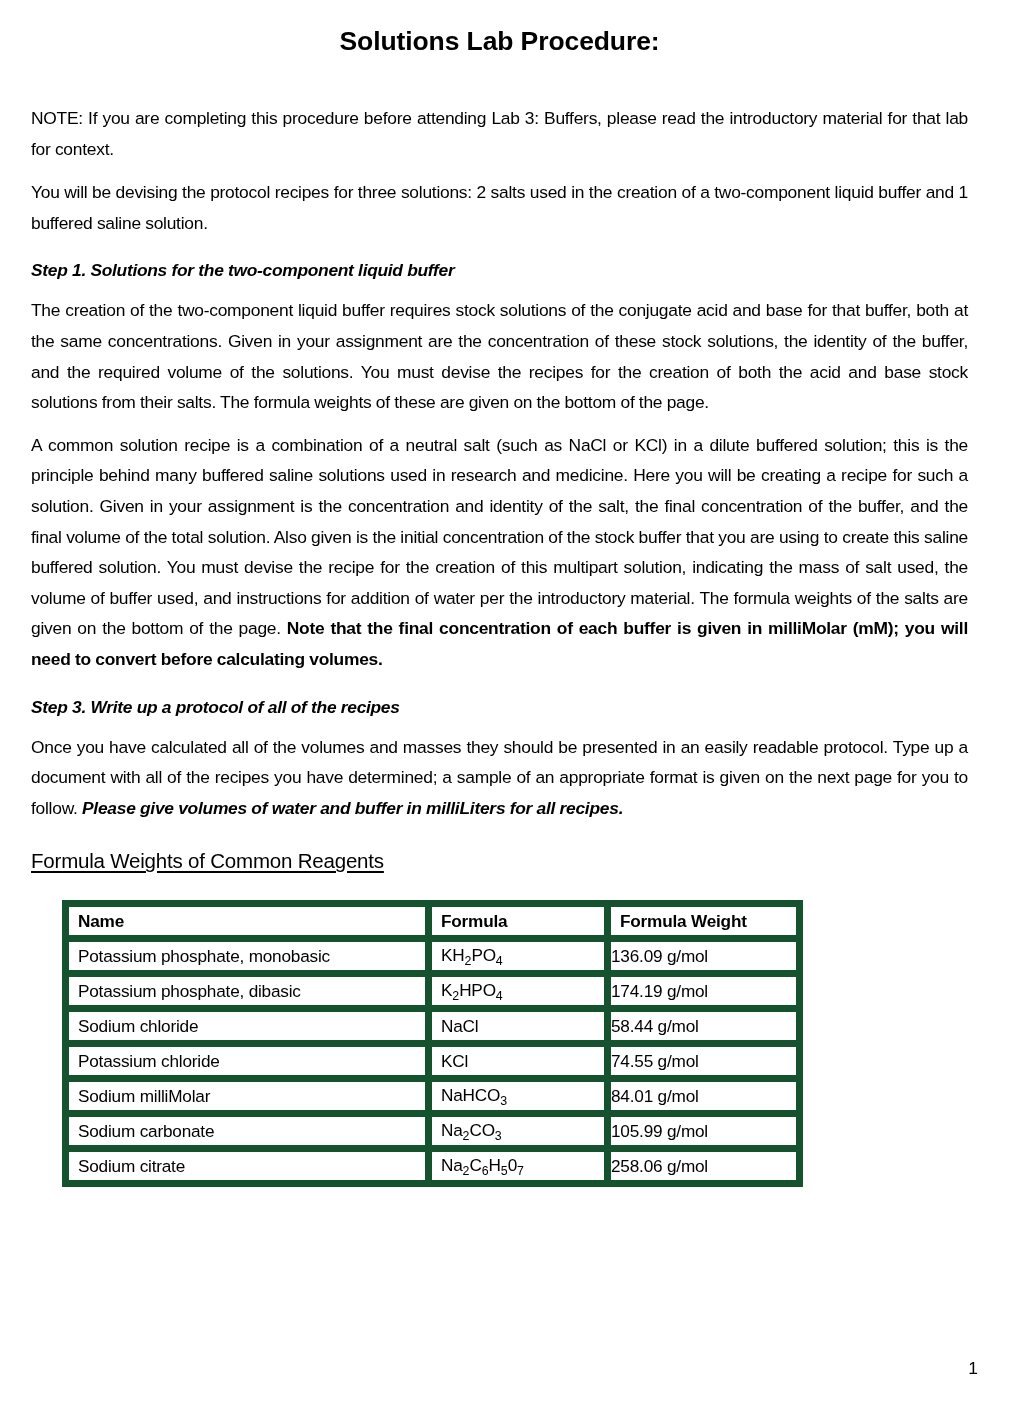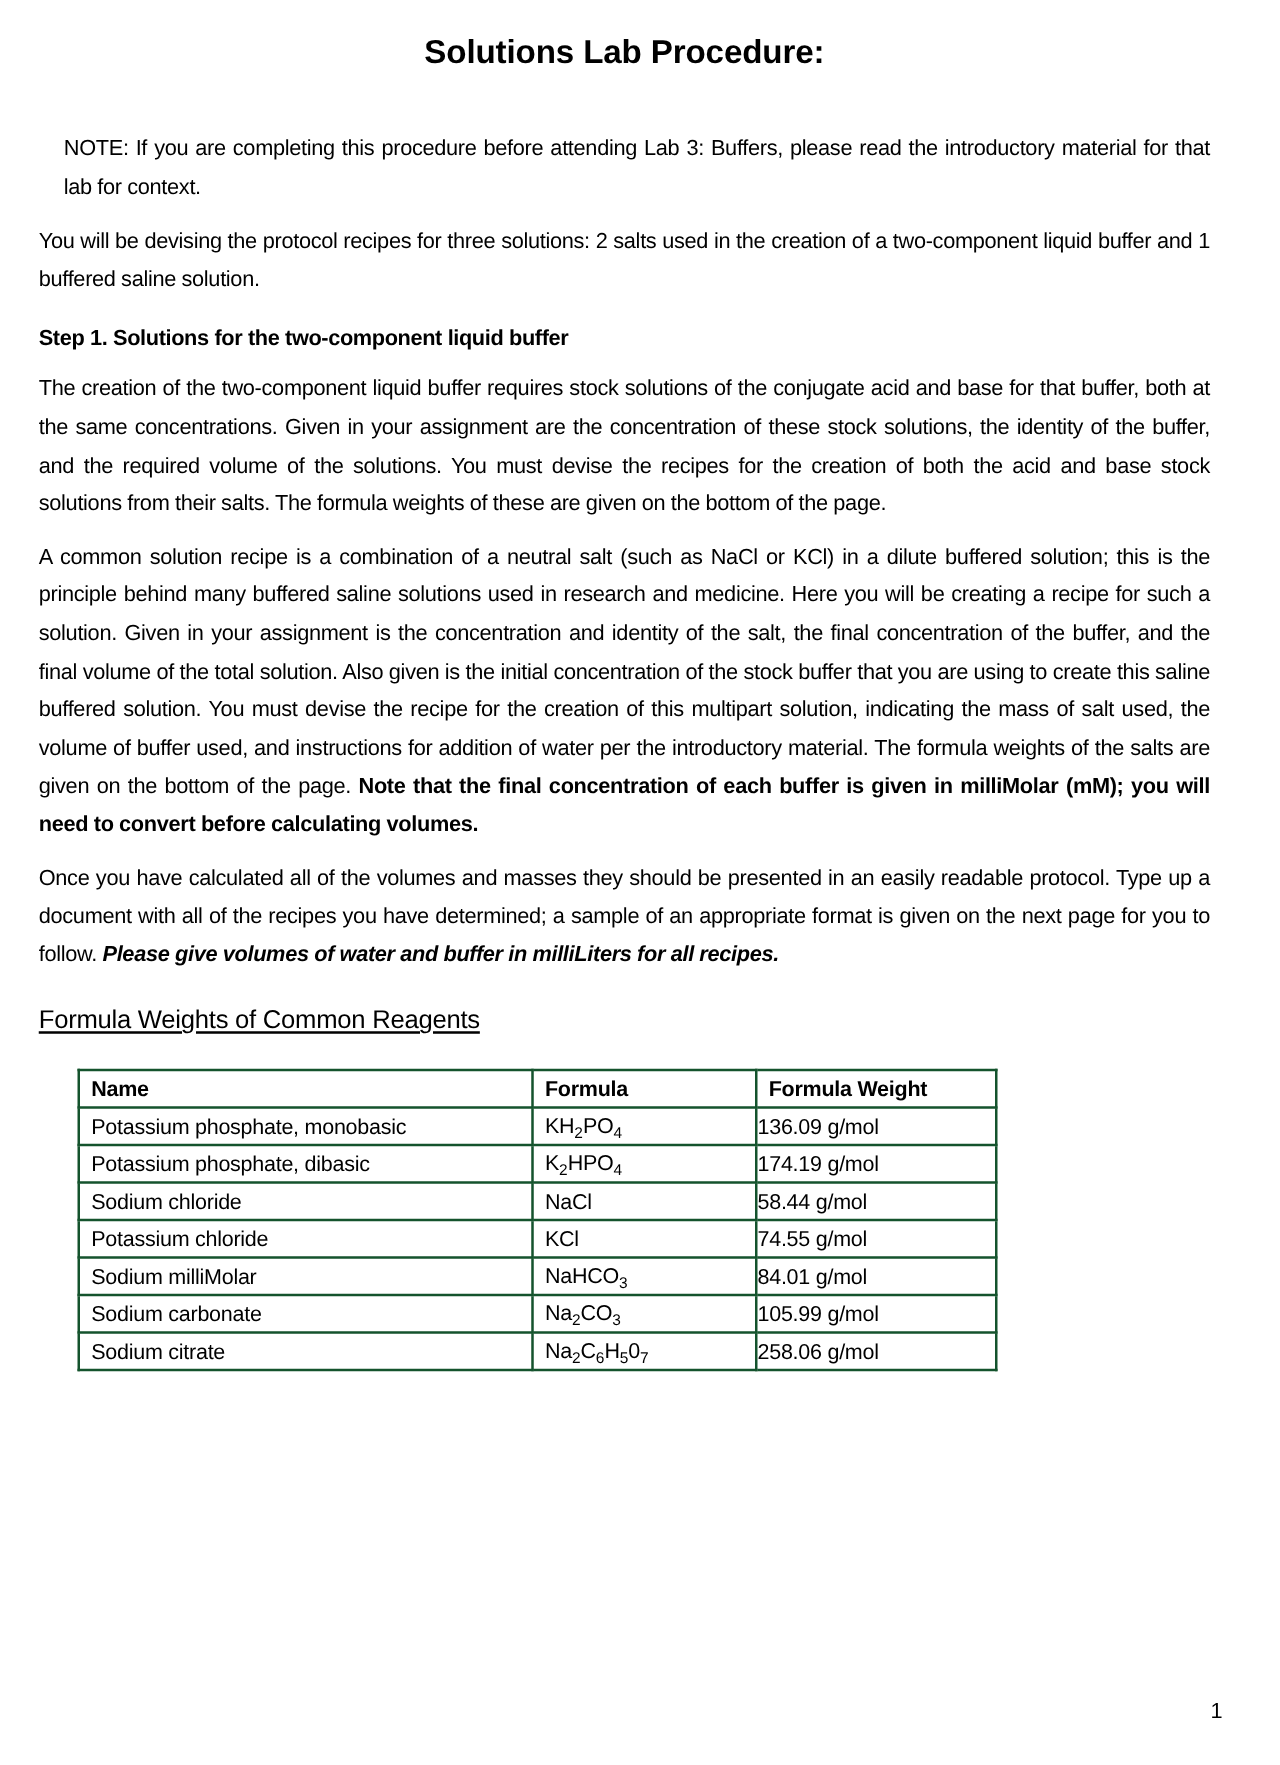--- a/index.html
+++ b/index.html
@@ -47,32 +47,33 @@
   .para {
     font-family: "Liberation Sans", sans-serif;
     font-size: 17.4px;
     line-height: 30.6px;
     text-align: justify;
     margin: 0;
     padding-top: 13px;
     letter-spacing: -0.25px;
     word-spacing: -0.2px;
   }
-  .para.first { padding-top: 29px; margin-left: 20px; }
+  .para.first { padding-top: 29px; }
   .para.tight { padding-top: 12px; }
 
   .para b { font-weight: bold; }
   .para i { }
 
   
   .step-head {
     font-family: "Liberation Sans", sans-serif;
     font-size: 17.4px;
     line-height: 26px;
     font-weight: bold;
+    font-style: italic;
     margin: 0;
     padding-top: 19px;
     letter-spacing: -0.3px;
   }
 
   
   .section-head {
     font-family: "Liberation Sans", sans-serif;
     font-size: 20.5px;
     line-height: 26px;
@@ -94,21 +95,21 @@
     table-layout: fixed;
     width: 734px;
     font-family: "Liberation Sans", sans-serif;
     font-size: 17.2px;
   }
   table.fw-table col.c-name   { width: 363px; }
   table.fw-table col.c-form   { width: 179px; }
   table.fw-table col.c-weight { width: 192px; }
 
   table.fw-table td, table.fw-table th {
-    border: 2px solid #14532d;
+    border: 7px solid #14532d;
     padding: 0 16px 0 9px;
     height: 28px;
     line-height: 26px;
     vertical-align: middle;
     text-align: left;
     font-weight: normal;
     letter-spacing: -0.2px;
     white-space: nowrap;
     overflow: hidden;
   }
@@ -147,20 +148,21 @@
 
     <p class="para first">NOTE: If you are completing this procedure before attending Lab 3: Buffers, please read the introductory material for that lab for context.</p>
 
     <p class="para">You will be devising the protocol recipes for three solutions: 2 salts used in the creation of a two-component liquid buffer and 1 buffered saline solution.</p>
 
     <h2 class="step-head">Step 1. Solutions for the two-component liquid buffer</h2>
     <p class="para tight">The creation of the two-component liquid buffer requires stock solutions of the conjugate acid and base for that buffer, both at the same concentrations. Given in your assignment are the concentration of these stock solutions, the identity of the buffer, and the required volume of the solutions. You must devise the recipes for the creation of both the acid and base stock solutions from their salts. The formula weights of these are given on the bottom of the page.</p>
 
     <p class="para tight"><span>A common solution recipe is a combination of a neutral salt (such as NaCl or KCl) in a dilute buffered solution; this is the principle behind many buffered saline solutions used in research and medicine. Here you will be creating a recipe for such a solution. Given in your assignment is the concentration and identity of the salt, the final concentration of the buffer, and the final volume of the total solution. Also given is the initial concentration of the stock buffer that you are using to create this saline buffered solution. You must devise the recipe for the creation of this multipart solution, indicating the mass of salt used, the volume of buffer used, and instructions for addition of water per the introductory material. The formula weights of the salts are given on the bottom of the page. </span><b>Note that the final concentration of each buffer is given in milliMolar (mM); you will need to convert before calculating volumes.</b></p>
 
+    <h2 class="step-head">Step 3. Write up a protocol of all of the recipes</h2>
     <p class="para tight"><span>Once you have calculated all of the volumes and masses they should be presented in an easily readable protocol. Type up a document with all of the recipes you have determined; a sample of an appropriate format is given on the next page for you to follow. </span><b><i>Please give volumes of water and buffer in milliLiters for all recipes.</i></b></p>
 
     <h2 class="section-head">Formula Weights of Common Reagents</h2>
 
     <div class="table-wrap">
       <table class="fw-table">
         <colgroup>
           <col class="c-name">
             <col class="c-form">
             <col class="c-weight">

